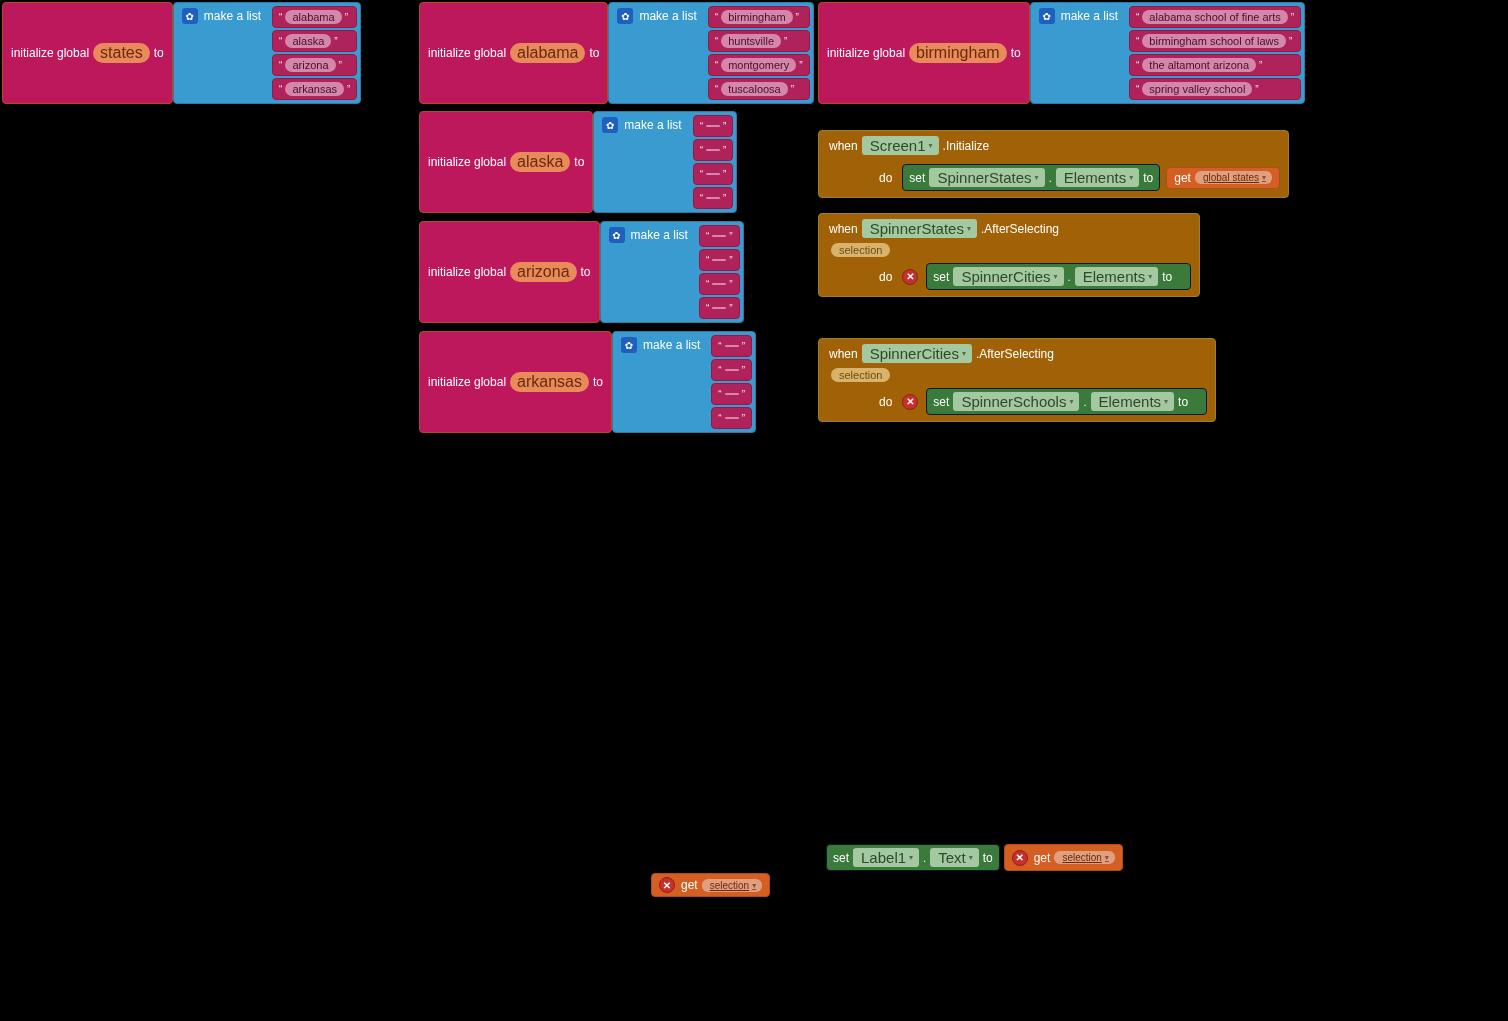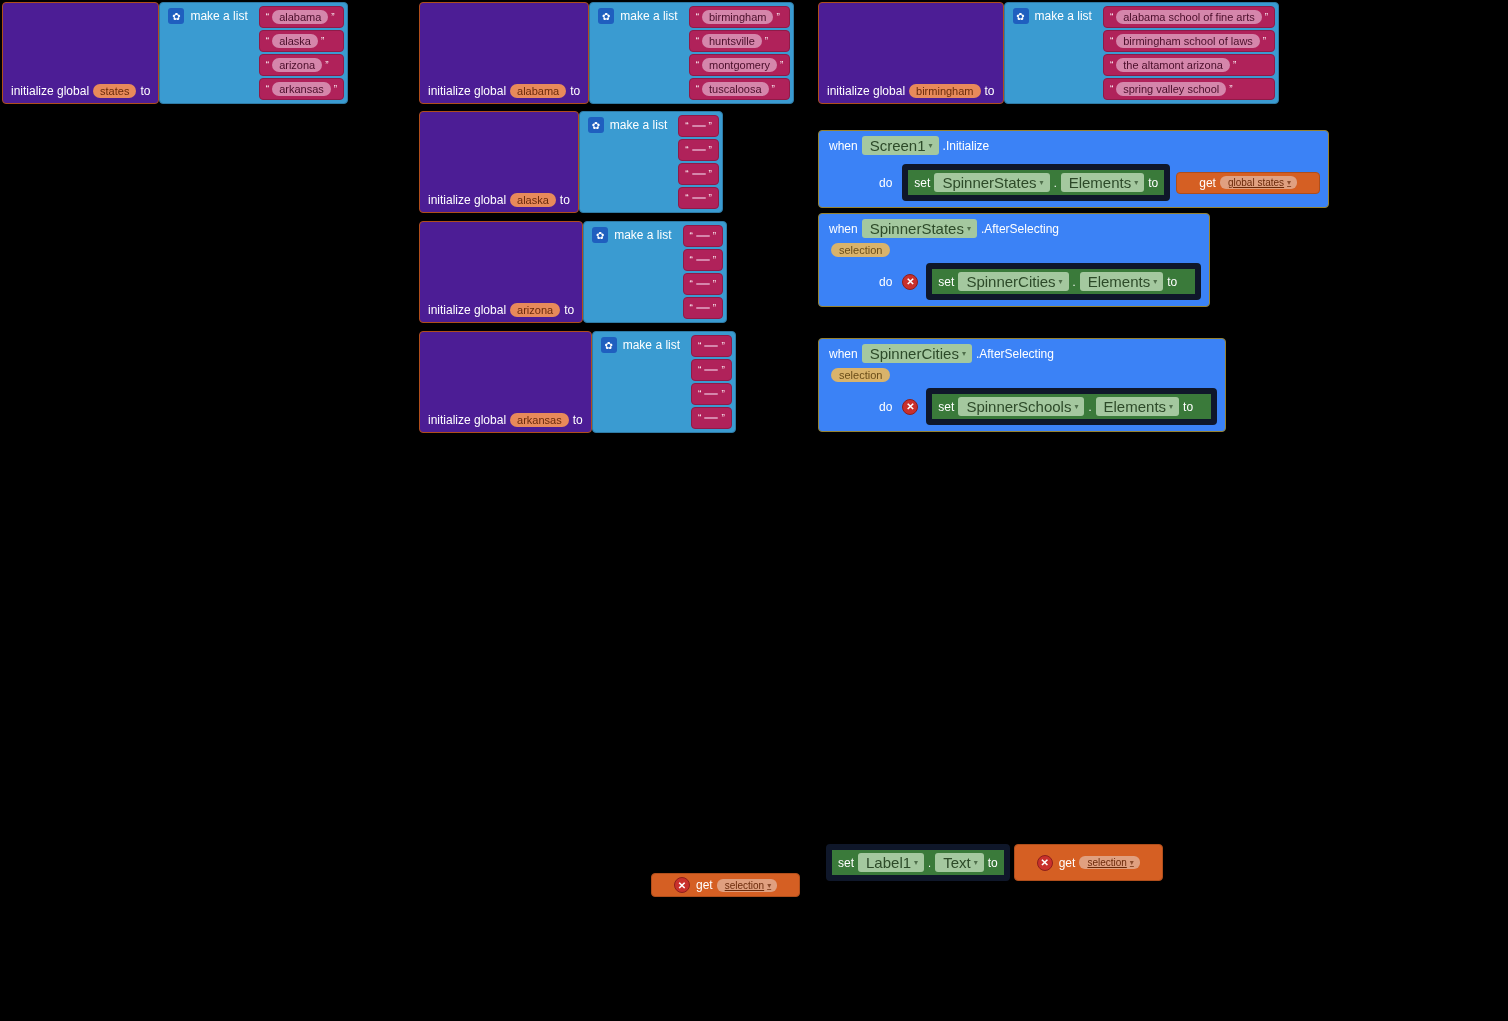--- a/index.html
+++ b/index.html
@@ -1,40 +1,40 @@
 <!DOCTYPE html>
 <html><head>
 <meta charset="utf-8">
 <style>
   * { box-sizing: border-box; }
   body { margin: 0; padding: 0; background: #000; font-family: "Helvetica Neue", Arial, sans-serif; font-size: 12px; color: #fff; position: relative; width: 1508px; height: 1021px; }
   .block { position: absolute; display: flex; align-items: stretch; }
-  .var-init { background: #4c1d95; border: 1px solid #b04e1b; border-radius: 4px; display: flex; align-items: flex-end; padding: 0; overflow: visible; }
+  .var-init { background: #be185d; border: 1px solid #b04e1b; border-radius: 4px; display: flex; align-items: center; padding: 0; overflow: visible; }
   .var-init .head { display: flex; align-items: center; padding: 5px 8px; gap: 4px; flex-wrap: nowrap; }
   .var-init .body { min-height: 60px; }
-  .field-name { background: #e88a5a; border-radius: 10px; padding: 1px 7px; color: #6b2a0a; font-size: 11px; }
+  .field-name { background: #e88a5a; border-radius: 10px; padding: 1px 7px; color: #6b2a0a; font-size: 16px; }
   .makelist { background: #3a9bd1; border: 1px solid #2e7aa5; border-radius: 4px; display: flex; align-items: flex-start; }
   .makelist .lhead { display: flex; align-items: center; padding: 5px 8px; gap: 6px; }
   .gear { width: 16px; height: 16px; background: #1f5fbf; border-radius: 3px; display: inline-flex; align-items: center; justify-content: center; color: #fff; font-size: 10px; }
   .items-col { display: flex; flex-direction: column; gap: 2px; padding: 3px; }
   .text-block { background: #b0225a; border: 1px solid #8e1b48; border-radius: 4px; display: flex; align-items: center; padding: 3px 6px; gap: 3px; min-height: 22px; }
   .text-block .q { color: #fff; opacity: 0.9; font-size: 10px; }
   .text-pill { background: #d586ab; color: #4a0e2a; border-radius: 9px; padding: 1px 7px; font-size: 11px; white-space: nowrap; }
   .text-pill.empty { min-width: 14px; background: #d586ab; }
   
-  .event-block { background: #3b82f6; border: 1px solid #96822f; border-radius: 4px; padding: 0; display: flex; flex-direction: column; }
+  .event-block { background: #a16207; border: 1px solid #96822f; border-radius: 4px; padding: 0; display: flex; flex-direction: column; }
   .event-block .ehead { display: flex; align-items: center; gap: 4px; padding: 5px 10px; }
   .event-block .do-row { display: flex; align-items: center; gap: 6px; padding: 4px 8px 6px 8px; margin-left: 48px; }
   .event-block .do-label { color: #fff; font-size: 12px; padding: 2px 4px; }
   .param-pill { background: #d9b36b; color: #6b4e1a; border-radius: 10px; padding: 1px 8px; font-size: 11px; margin-left: 12px; margin-bottom: 2px; display: inline-block; }
   .comp-pill { background: #a4c89f; color: #2d4a29; border-radius: 3px; padding: 1px 6px 1px 8px; font-size: 15px; display: inline-flex; align-items: center; gap: 3px; }
   .comp-pill::after { content: "▾"; font-size: 8px; opacity: 0.7; }
-  .set-block { background: #3a7a3a; border: 6px solid #0f172a; border-radius: 4px; display: inline-flex; align-items: center; gap: 4px; padding: 3px 6px; }
+  .set-block { background: #3a7a3a; border: 1px solid #0f172a; border-radius: 4px; display: inline-flex; align-items: center; gap: 4px; padding: 3px 6px; }
   .dot { color: #fff; font-size: 11px; }
-  .get-block { background: #d55f23; border: 1px solid #b04e1b; border-radius: 4px; display: inline-flex; align-items: center; gap: 4px; padding: 3px 22px; }
+  .get-block { background: #d55f23; border: 1px solid #b04e1b; border-radius: 4px; display: inline-flex; align-items: center; gap: 4px; padding: 3px 7px; }
   .var-pill { background: #e0a080; color: #6b2a0a; border-radius: 6px; padding: 1px 6px 1px 8px; font-size: 10px; display: inline-flex; align-items: center; gap: 3px; text-decoration: underline; }
   .var-pill::after { content: "▾"; font-size: 8px; opacity: 0.7; }
   .err-badge { width: 16px; height: 16px; background: #c9302c; border-radius: 50%; display: inline-flex; align-items: center; justify-content: center; color: #fff; font-size: 10px; font-weight: bold; border: 1px solid #8e1f1c; margin-right: 2px; }
   .puzzle-in { width: 8px; }
 </style>
 </head>
 <body>
 
 <div class="block" style="left:2px; top:2px;">
   <div class="var-init">

